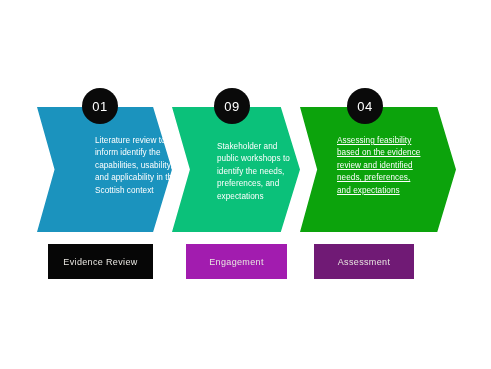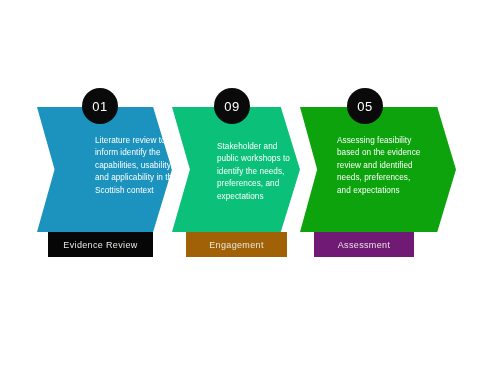--- a/index.html
+++ b/index.html
@@ -61,21 +61,21 @@
     position: absolute;
     color: #ffffff;
     font-size: 8.2px;
     line-height: 12.4px;
     letter-spacing: 0.05px;
     white-space: pre-line;
     font-family: "Liberation Sans", sans-serif;
   }
   .text-1 { left: 75px;  top: 135px; width: 82px; margin-left: 20px; }
   .text-2 { left: 217px; top: 141px; width: 80px; }
-  .text-3 { left: 337px; top: 135px; width: 88px; }
+  .text-3 { left: 337px; top: 135px; width: 88px; text-decoration: underline; }
 
   
   .badge {
     position: absolute;
     width: 36px;
     height: 36px;
     border-radius: 50%;
     background: #0A0A0A;
     color: #ffffff;
     display: flex;
@@ -85,22 +85,22 @@
     letter-spacing: 0.6px;
     font-family: "Liberation Sans", sans-serif;
   }
   .badge-1 { left: 82px;  top: 88px; }
   .badge-2 { left: 214px; top: 88px; }
   .badge-3 { left: 347px; top: 88px; }
 
   
   .label-box {
     position: absolute;
-    top: 232px;
-    height: 25px;
+    top: 244px;
+    height: 35px;
     background: #060606;
     display: flex;
     align-items: center;
     justify-content: center;
   }
   .label-box-text {
     color: #E8E6E1;
     font-size: 9px;
     letter-spacing: 0.35px;
     font-family: "Liberation Sans", sans-serif;
@@ -126,28 +126,28 @@
     <span class="label-box-text" style="color: rgb(232, 230, 225);">Evidence Review</span>
   </div>
 
   <div class="stage stage-2">
     <div class="stage-shape chev-2" style="background: rgb(11, 193, 122);"></div>
   </div>
   <div class="stage-text text-2">Stakeholder and public workshops to identify the needs, preferences, and expectations</div>
   <div class="badge badge-2" style="background: rgb(10, 10, 10); color: rgb(255, 255, 255);">
     <span>09</span>
   </div>
-  <div class="label-box label-2" style="background: #a16207;">
+  <div class="label-box label-2" style="background: #a21caf;">
     <span class="label-box-text" style="color: rgb(232, 230, 225);">Engagement</span>
   </div>
 
   <div class="stage stage-3">
     <div class="stage-shape chev-3" style="background: rgb(12, 163, 12);"></div>
   </div>
   <div class="stage-text text-3">Assessing feasibility based on the evidence review and identified needs, preferences, and expectations</div>
   <div class="badge badge-3" style="background: rgb(10, 10, 10); color: rgb(255, 255, 255);">
-    <span>05</span>
+    <span>04</span>
   </div>
   <div class="label-box label-3" style="background: #701a75;">
     <span class="label-box-text" style="color: rgb(232, 230, 225);">Assessment</span>
   </div>
 
 </div>
 
 </body></html>

